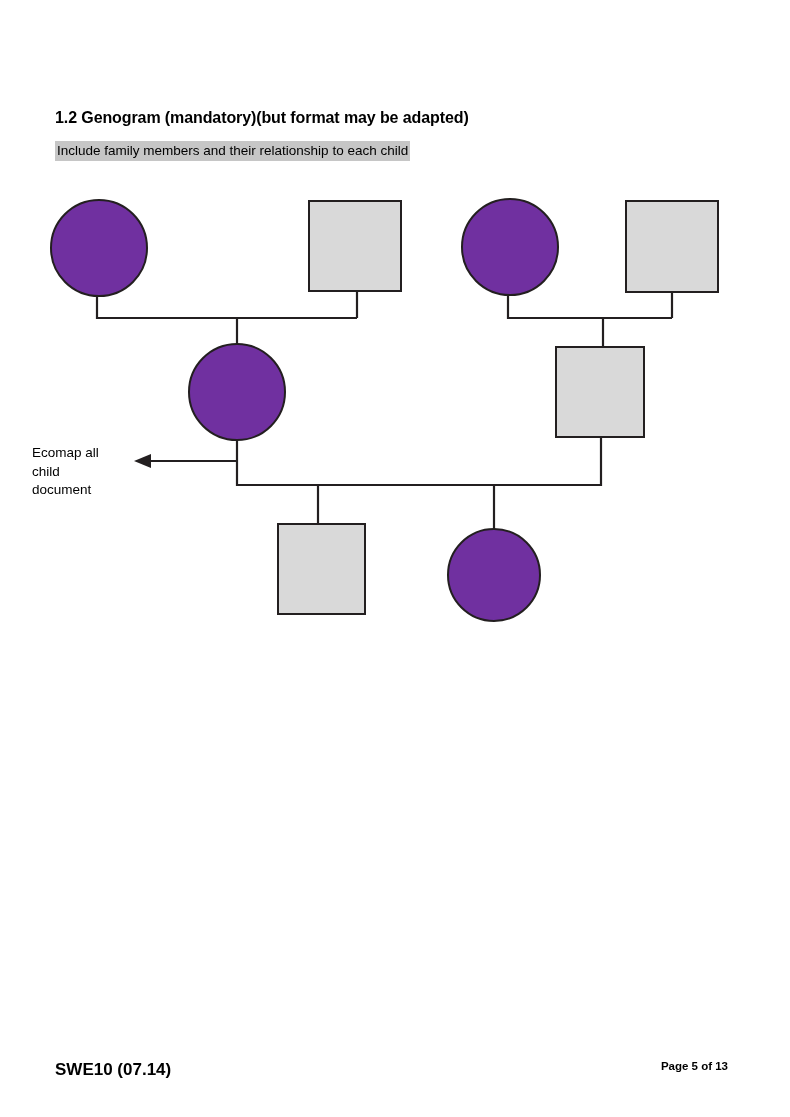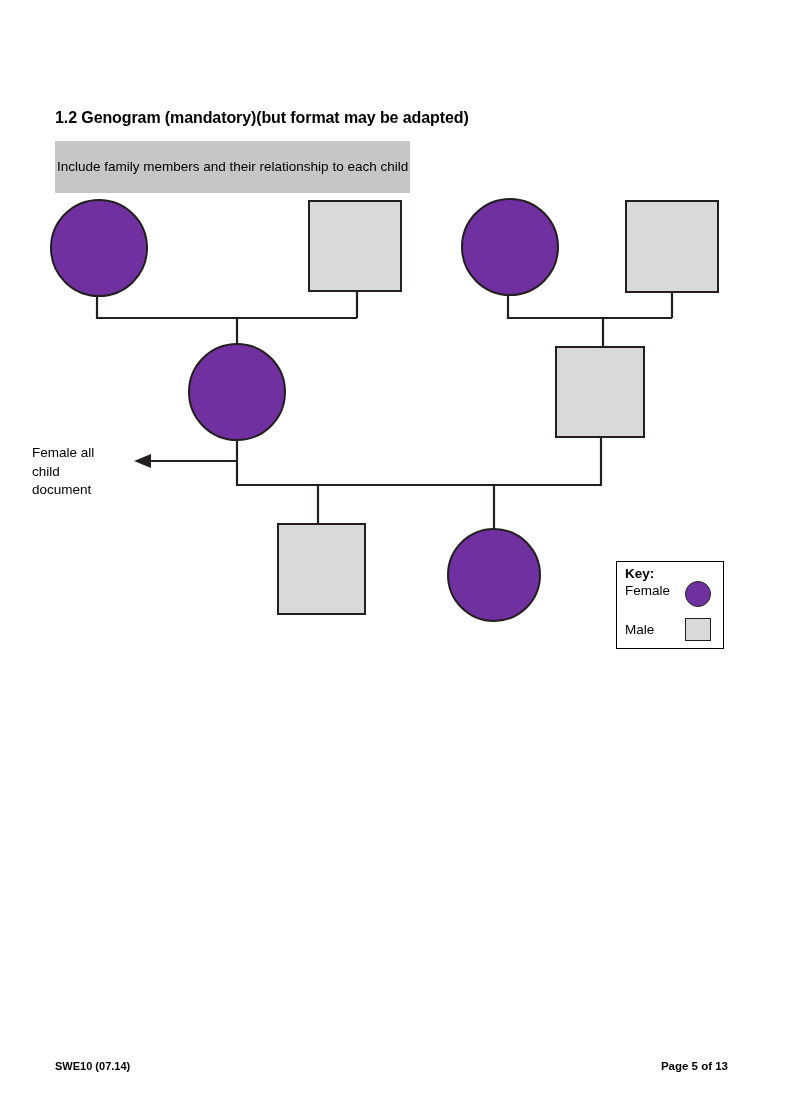--- a/index.html
+++ b/index.html
@@ -31,21 +31,21 @@
   #heading-genogram { left: 55px; top: 109px; }
   #heading-ecomap   { left: 55px; top: 721px; }
 
   .highlight-note {
     position: absolute;
     left: 55px;
     top: 141px;
     background: #c6c6c6;
     font-size: 13.5px;
     line-height: 20px;
-    padding: 16px 2px;
+    padding: 0 2px;
     white-space: nowrap;
   }
 
   
   #genogram {
     position: absolute;
     left: 0;
     top: 0;
     width: 790px;
     height: 700px;
@@ -123,21 +123,21 @@
     top: 1009px;
     width: 670px;
     text-align: center;
     font-size: 12.5px;
     line-height: 19px;
   }
   #footer-code {
     position: absolute;
     left: 55px;
     top: 1060px;
-    font-size: 11px;
+    font-size: 17px;
     font-weight: bold;
     white-space: nowrap;
   }
   #footer-page {
     position: absolute;
     right: 62px;
     top: 1060px;
     font-size: 11.5px;
     font-weight: bold;
     white-space: nowrap;
@@ -178,30 +178,23 @@
 
       <circle cx="237" cy="392" r="48" fill="#7030a0" stroke="#231f20" stroke-width="2"></circle>
       <rect x="556" y="347" width="88" height="90" fill="#d9d9d9" stroke="#231f20" stroke-width="2"></rect>
 
       <rect x="278" y="524" width="87" height="90" fill="#d9d9d9" stroke="#231f20" stroke-width="2"></rect>
       <circle cx="494" cy="575" r="46" fill="#7030a0" stroke="#231f20" stroke-width="2"></circle>
     </svg>
   </div>
 
   <div id="side-note">
-    <span>Female all</span>
+    <span>Ecomap all</span>
     <span>child</span>
     <span>document</span>
   </div>
 
-  <div id="key-box">
-    <div id="key-title">Key:</div>
-    <div id="key-female-label">Female</div>
-    <div id="key-female-swatch" style="background:#7030a0;"></div>
-    <div id="key-male-label">Male</div>
-    <div id="key-male-swatch" style="background:#d9d9d9;"></div>
-  </div>
 
 
   <div id="footer-code">SWE10 (07.14)</div>
   <div id="footer-page">Page 5 of 13</div>
 
 </div>
 
 </body></html>

